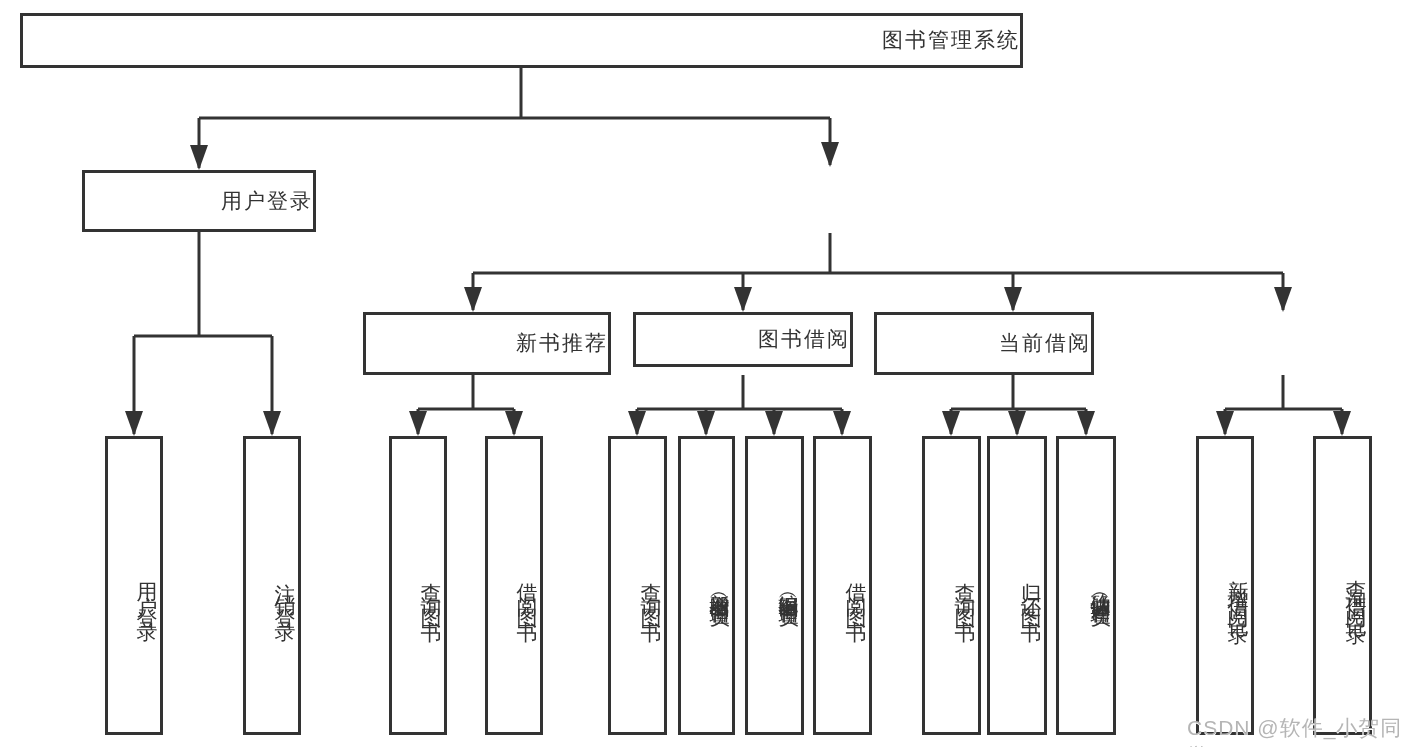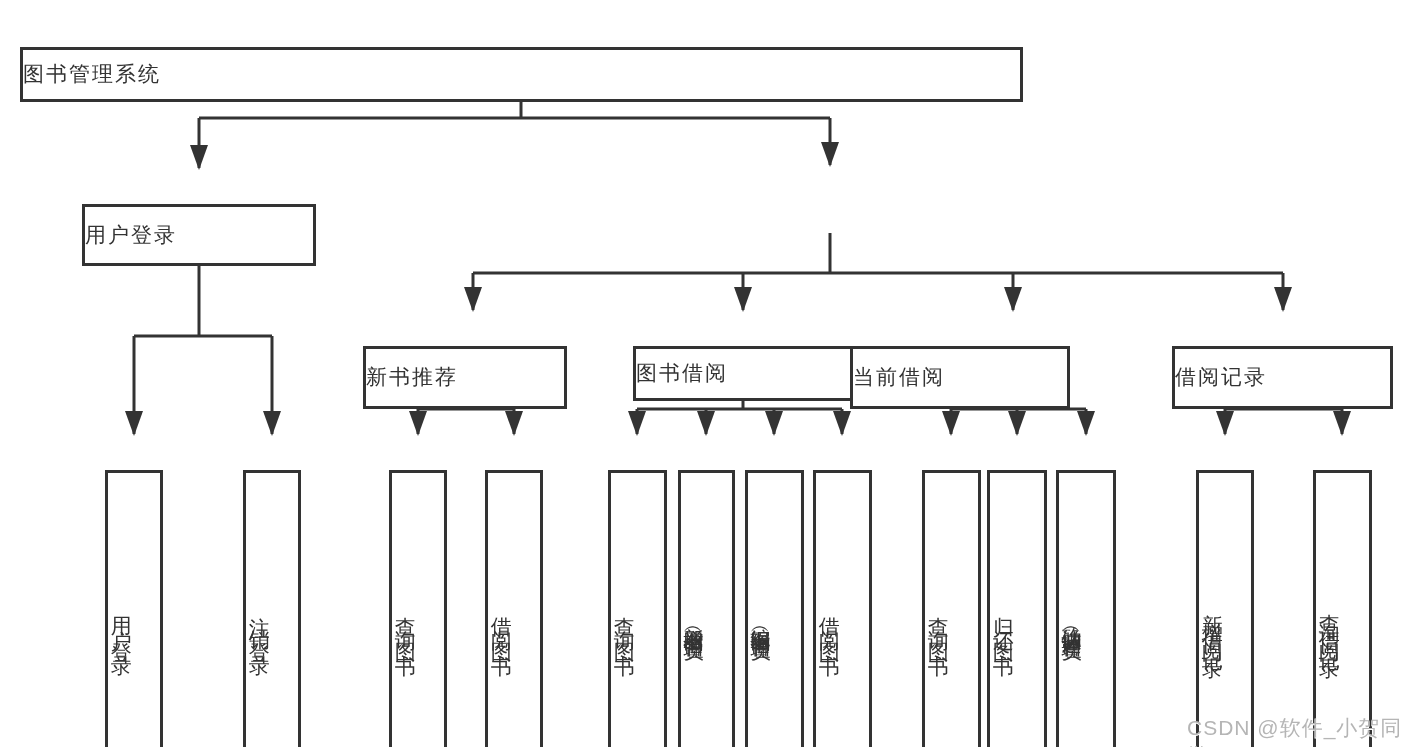--- a/index.html
+++ b/index.html
@@ -17,26 +17,25 @@
     overflow:hidden;
   }
   svg.connectors{position:absolute;left:0;top:0;}
   svg.connectors path{stroke:var(--line);stroke-width:3;fill:none;}
   svg.connectors polygon{fill:var(--line);stroke:none;}
   .node{
     position:absolute;
     box-sizing:border-box;
     background:var(--fill);
     border:3px solid var(--line);
-    display:flex;align-items:center;justify-content:flex-start;
+    display:flex;align-items:center;justify-content:flex-end;
     color:var(--text);
     font-size:21px;
     line-height:1.25;
     white-space:nowrap;
-    margin-top:34px;
   }
   .node.h span{letter-spacing:2px;}
   .node.v span{
     writing-mode:vertical-rl;
     text-orientation:mixed;
     white-space:normal;
   }
   .node.v.ls4 span{letter-spacing:13px;padding-top:13px;}
   .node.v.ls6 span{letter-spacing:9px;padding-top:9px;}
   .node.v.ls9 span{letter-spacing:2px;font-size:20px;padding-top:2px;}
@@ -117,31 +116,28 @@
   </svg>
 
   <div class="node h" style="left:20px;top:13px;width:1003px;height:55px">
     <span>图书管理系统</span>
   </div>
 
   <div class="node h" style="left:82px;top:170px;width:234px;height:62px">
     <span>用户登录</span>
   </div>
 
-  <div class="node h" style="left:363px;top:312px;width:204px;height:63px">
+  <div class="node h" style="left:363px;top:312px;width:248px;height:63px">
     <span>新书推荐</span>
   </div>
   <div class="node h" style="left:633px;top:312px;width:220px;height:55px">
     <span>图书借阅</span>
   </div>
-  <div class="node h" style="left:850px;top:312px;width:220px;height:63px">
+  <div class="node h" style="left:874px;top:312px;width:220px;height:63px">
     <span>当前借阅</span>
-  </div>
-  <div class="node h" style="left:1172px;top:312px;width:221px;height:63px">
-    <span>借阅记录</span>
   </div>
 
   <div class="node v ls4" style="left:105px;top:436px;width:58px;height:299px">
     <span>用户登录</span>
   </div>
   <div class="node v ls4" style="left:243px;top:436px;width:58px;height:299px">
     <span>注销登录</span>
   </div>
 
   <div class="node v ls4" style="left:389px;top:436px;width:58px;height:299px">

